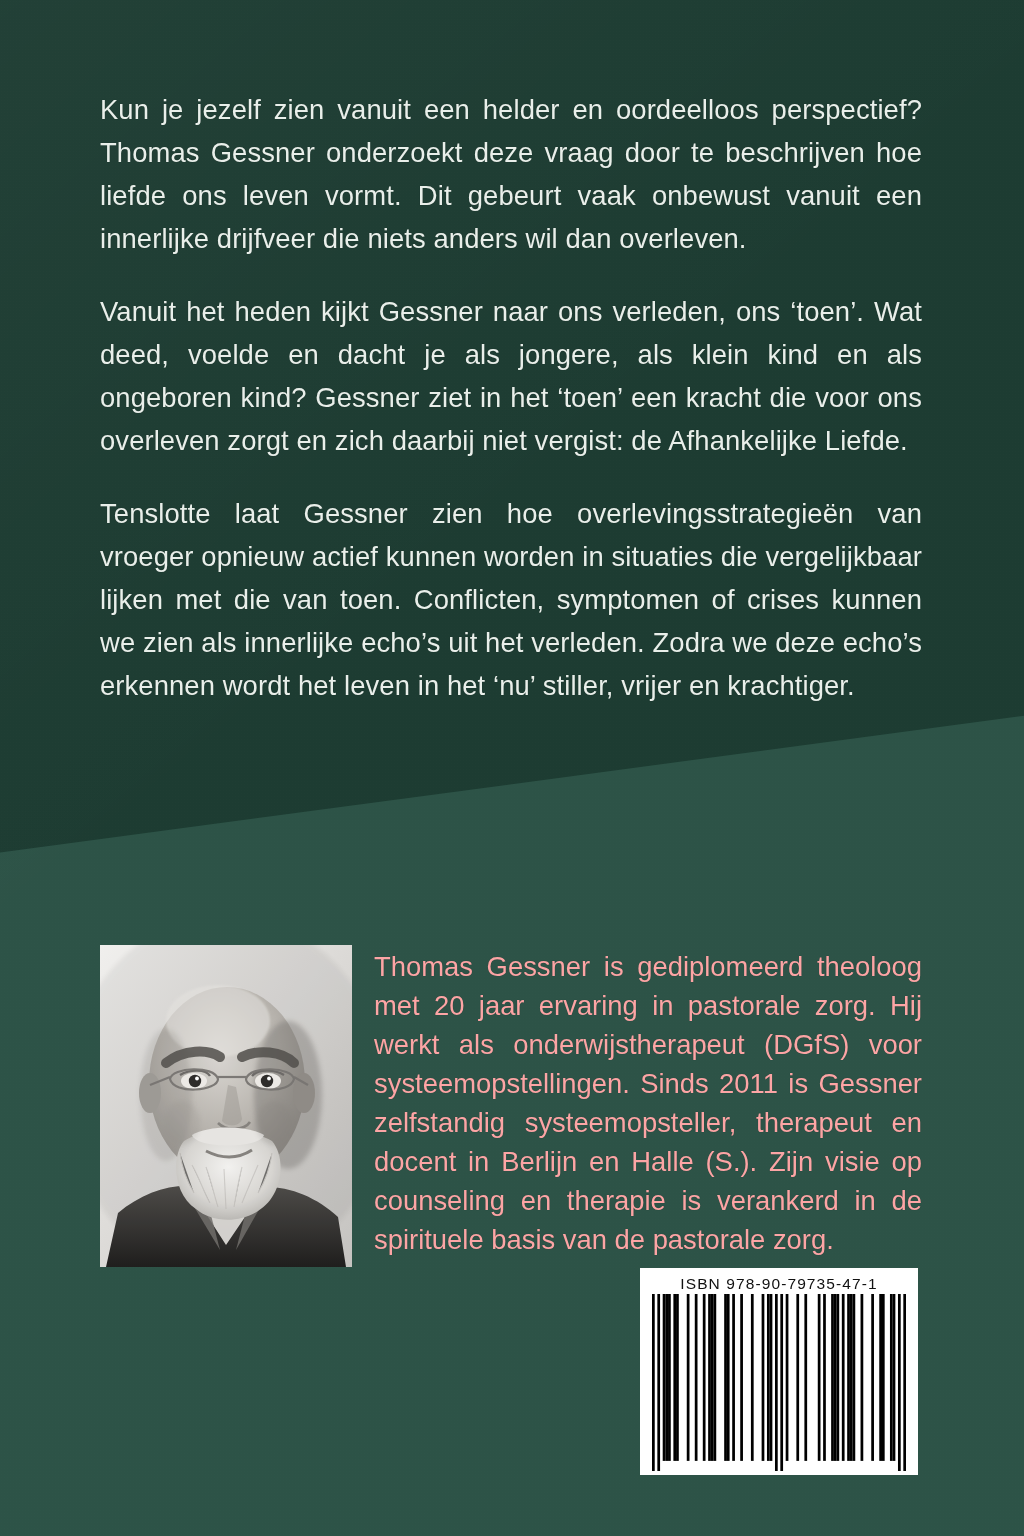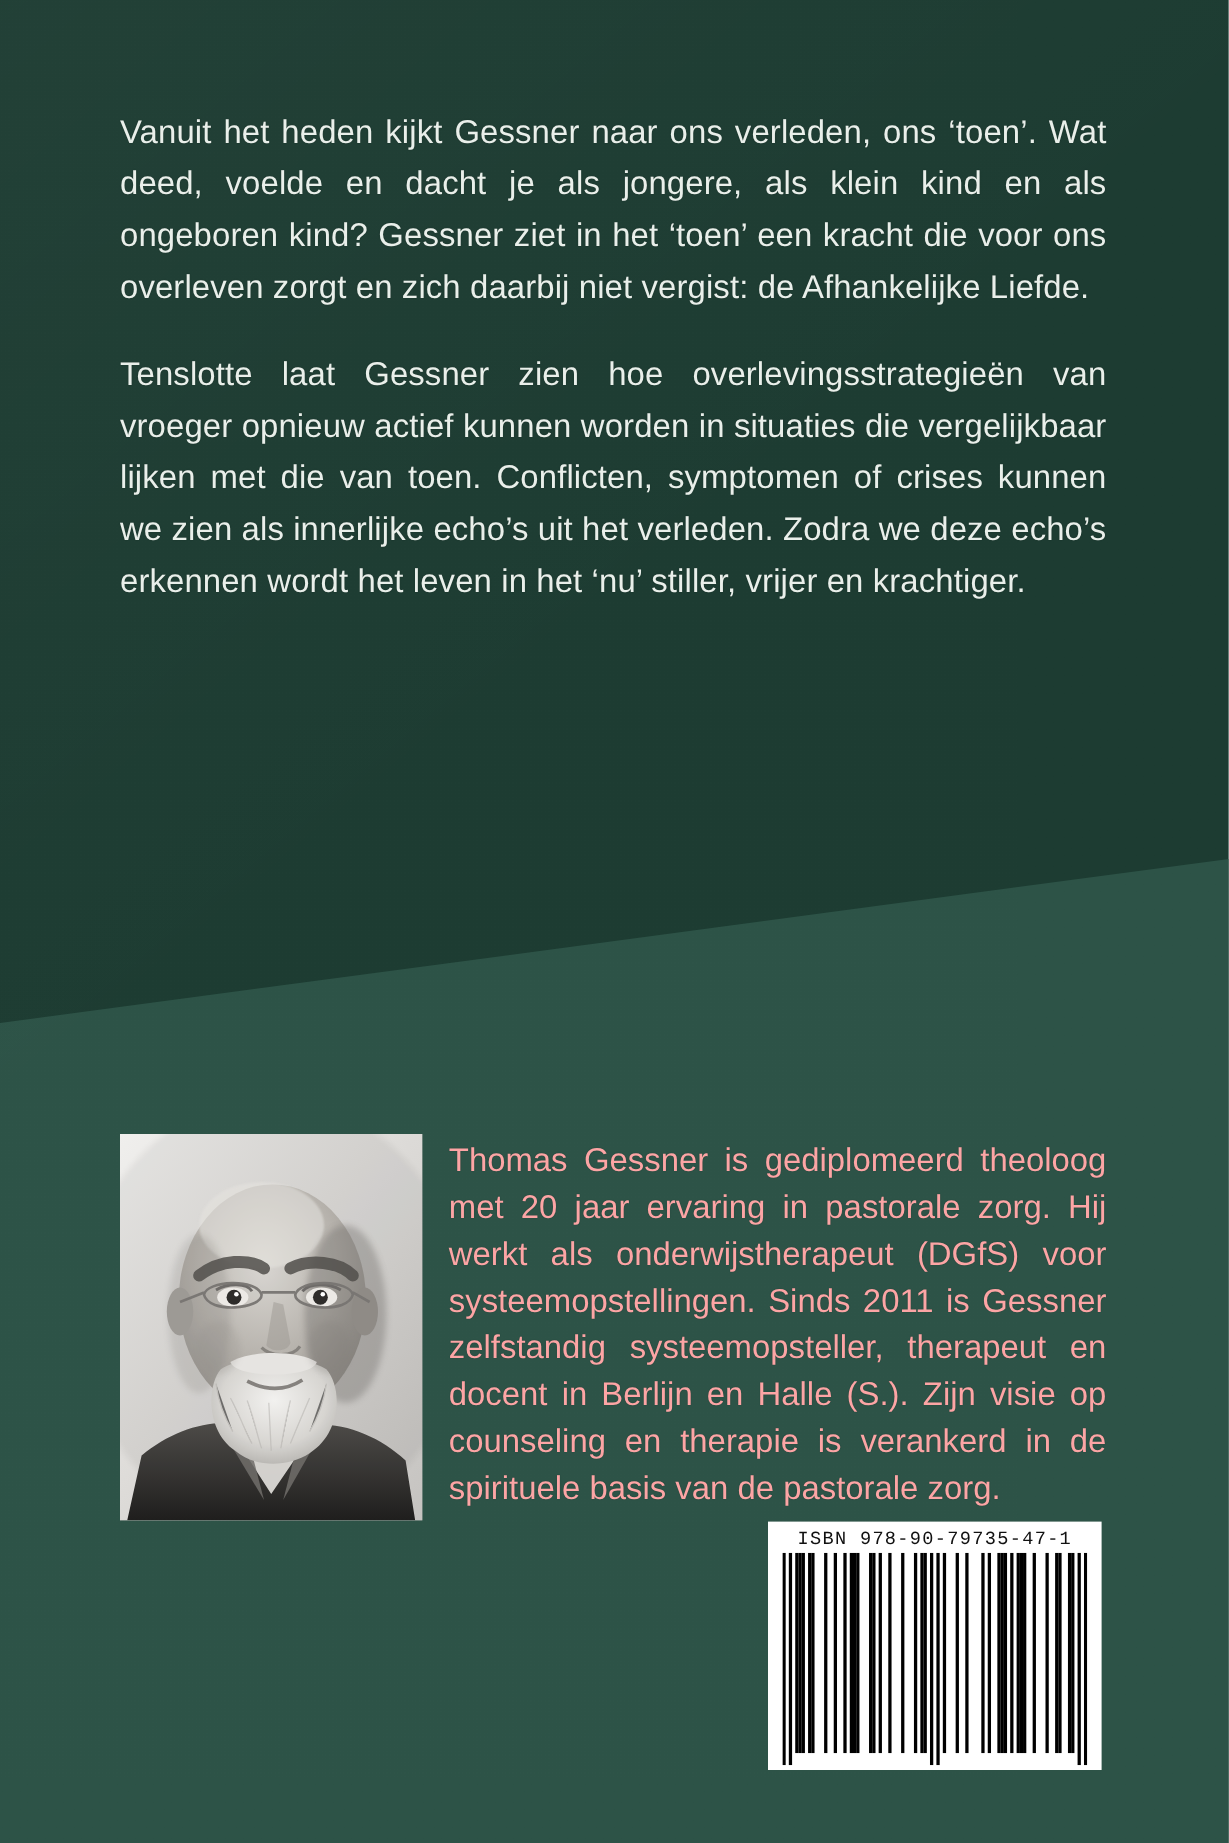--- a/index.html
+++ b/index.html
@@ -109,21 +109,21 @@
     top: 1268px;
     width: 278px;
     height: 207px;
     background: #ffffff;
     box-sizing: border-box;
     padding: 7px 10px 4px 10px;
     display: flex;
     flex-direction: column;
   }
   #isbn-text {
-    font-family: Liberation Mono, monospace;
+    font-family: Liberation Sans, sans-serif;
     font-size: 15.5px;
     letter-spacing: 1.1px;
     color: #111;
     text-align: center;
     line-height: 17px;
     white-space: nowrap;
   }
   #bars {
     flex: 1 1 auto;
     display: flex;
@@ -146,20 +146,21 @@
 </head>
 <body>
 
 <div id="cover">
 
   <div id="wedge"></div>
   <div id="wedge-shade"></div>
   <div id="grain"></div>
 
   <div id="blurb">
+    <p class="para">Kun je jezelf zien vanuit een helder en oordeelloos perspectief? Thomas Gessner onderzoekt deze vraag door te beschrijven hoe liefde ons leven vormt. Dit gebeurt vaak onbewust vanuit een innerlijke drijfveer die niets anders wil dan overleven.</p>
     <p class="para">Vanuit het heden kijkt Gessner naar ons verleden, ons ‘toen’. Wat deed, voelde en dacht je als jongere, als klein kind en als ongeboren kind? Gessner ziet in het ‘toen’ een kracht die voor ons overleven zorgt en zich daarbij niet vergist: de Afhankelijke Liefde.</p>
     <p class="para">Tenslotte laat Gessner zien hoe overlevingsstrategieën van vroeger opnieuw actief kunnen worden in situaties die vergelijkbaar lijken met die van toen. Conflicten, symptomen of crises kunnen we zien als innerlijke echo’s uit het verleden. Zodra we deze echo’s erkennen wordt het leven in het ‘nu’ stiller, vrijer en krachtiger.</p>
   </div>
 
   <div id="author-block">
 
     <div id="author-photo">
       <svg viewBox="0 0 252 322" preserveAspectRatio="xMidYMid slice" aria-hidden="true">
         <defs>
           <linearGradient id="bgWall" x1="0" y1="0" x2="1" y2="1">

